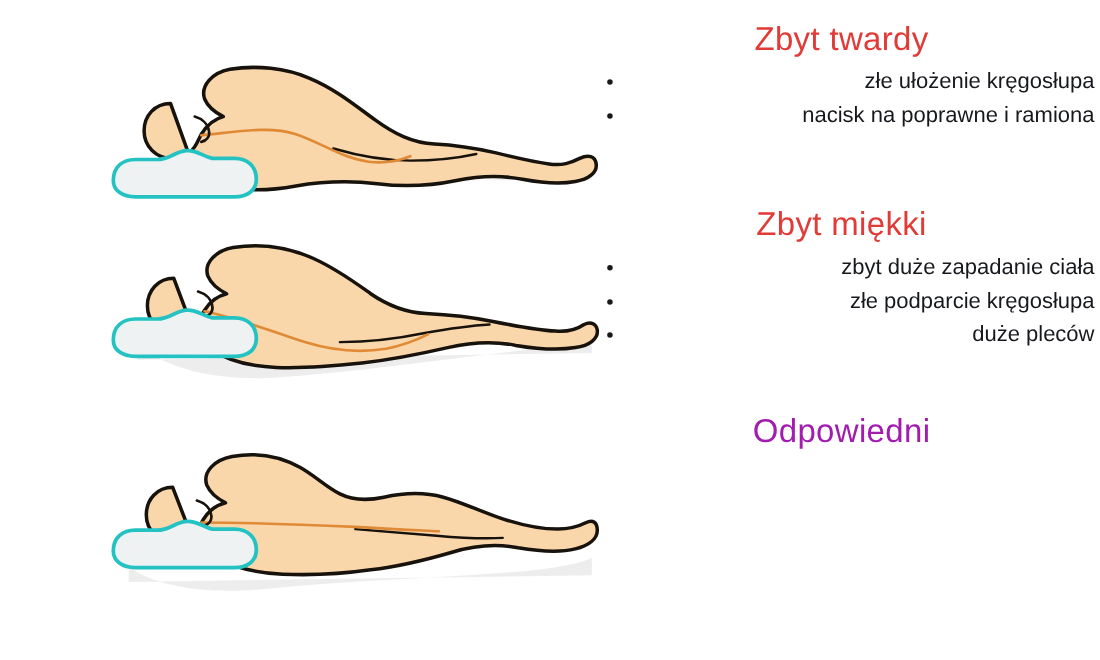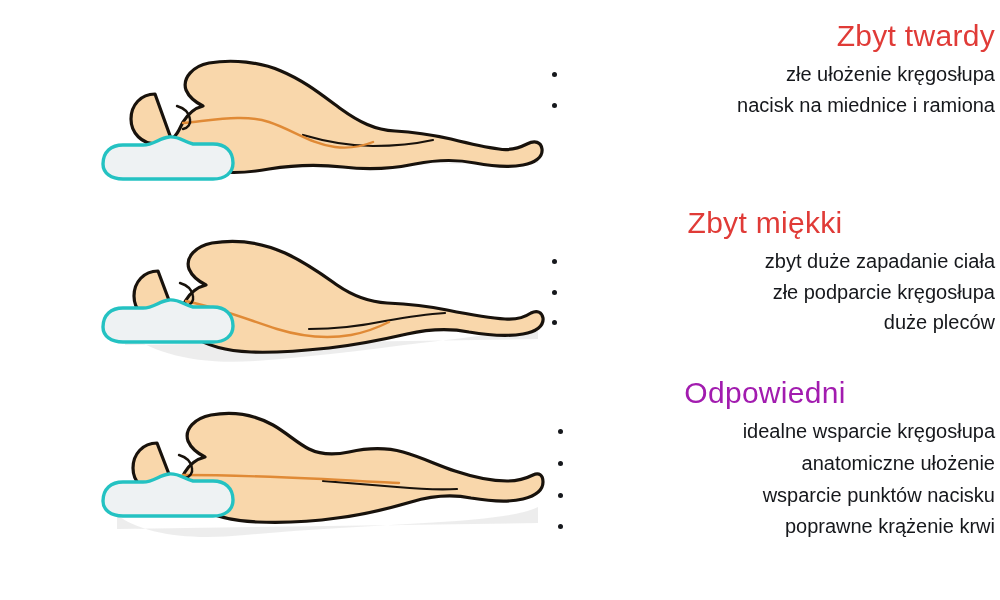--- a/index.html
+++ b/index.html
@@ -20,21 +20,21 @@
     inset: 0;
     background: #ffffff;
   }
   .row {
     position: absolute;
     left: 0;
     width: 1000px;
     display: block;
   }
   .row-1 { top: 18px;  height: 190px; }
-  .row-2 { top: 205px; height: 175px; }
+  .row-2 { top: 187px; height: 175px; }
   .row-3 { top: 375px; height: 200px; }
 
   .figure-area {
     position: absolute;
     left: 55px;
     top: 0;
     width: 490px;
   }
   .figure-area svg { display: block; }
 
@@ -46,21 +46,21 @@
   }
 
   .section-heading {
     margin: 0;
     font-size: 30px;
     font-weight: 400;
     letter-spacing: 0.3px;
     text-align: center;
     line-height: 1.18;
   }
-  .heading-firm   { color: #e03b37; text-align: right; }
+  .heading-firm   { color: #e03b37; }
   .heading-soft   { color: #e03b37; }
   .heading-right  { color: #a21caf; }
 
   .bullet-list {
     list-style: none;
     margin: 6px 0 0 0;
     padding: 0;
     text-align: right;
   }
   .bullet-list li {
@@ -145,21 +145,21 @@
                    L 68 161
                    C 56 161, 48 155, 48 146 Z" fill="#eef2f3" stroke="#24c2c2" stroke-width="3.4" stroke-linejoin="round"></path>
         </g>
       </svg>
     </div>
 
     <div class="text-area">
       <h2 class="section-heading heading-firm">Zbyt twardy</h2>
       <ul class="bullet-list list-firm">
         <li>złe ułożenie kręgosłupa</li>
-        <li>nacisk na miednice i ramiona</li>
+        <li>nacisk na poprawne i ramiona</li>
       </ul>
     </div>
   </div>
 
   <div class="row row-2">
 
     <div class="figure-area">
       <svg width="490" height="170" viewBox="0 0 490 170">
         <g>
           <path d="M70 126 C 96 148, 140 160, 200 156 C 270 151, 330 142, 400 134 C 440 129, 470 126, 483 118 L 483 134 L 70 140 Z" fill="#d8d8d8" opacity="0.45"></path>
@@ -275,22 +275,16 @@
                    C 170 106, 178 113, 178 125
                    C 178 135, 170 141, 158 141
                    L 68 141
                    C 56 141, 48 135, 48 126 Z" fill="#eef2f3" stroke="#24c2c2" stroke-width="3.4" stroke-linejoin="round"></path>
         </g>
       </svg>
     </div>
 
     <div class="text-area">
       <h2 class="section-heading heading-right">Odpowiedni</h2>
-      <ul class="bullet-list list-right">
-        <li>idealne wsparcie kręgosłupa</li>
-        <li>anatomiczne ułożenie</li>
-        <li>wsparcie punktów nacisku</li>
-        <li>poprawne krążenie krwi</li>
-      </ul>
     </div>
   </div>
 
 </div>
 
 </body></html>

